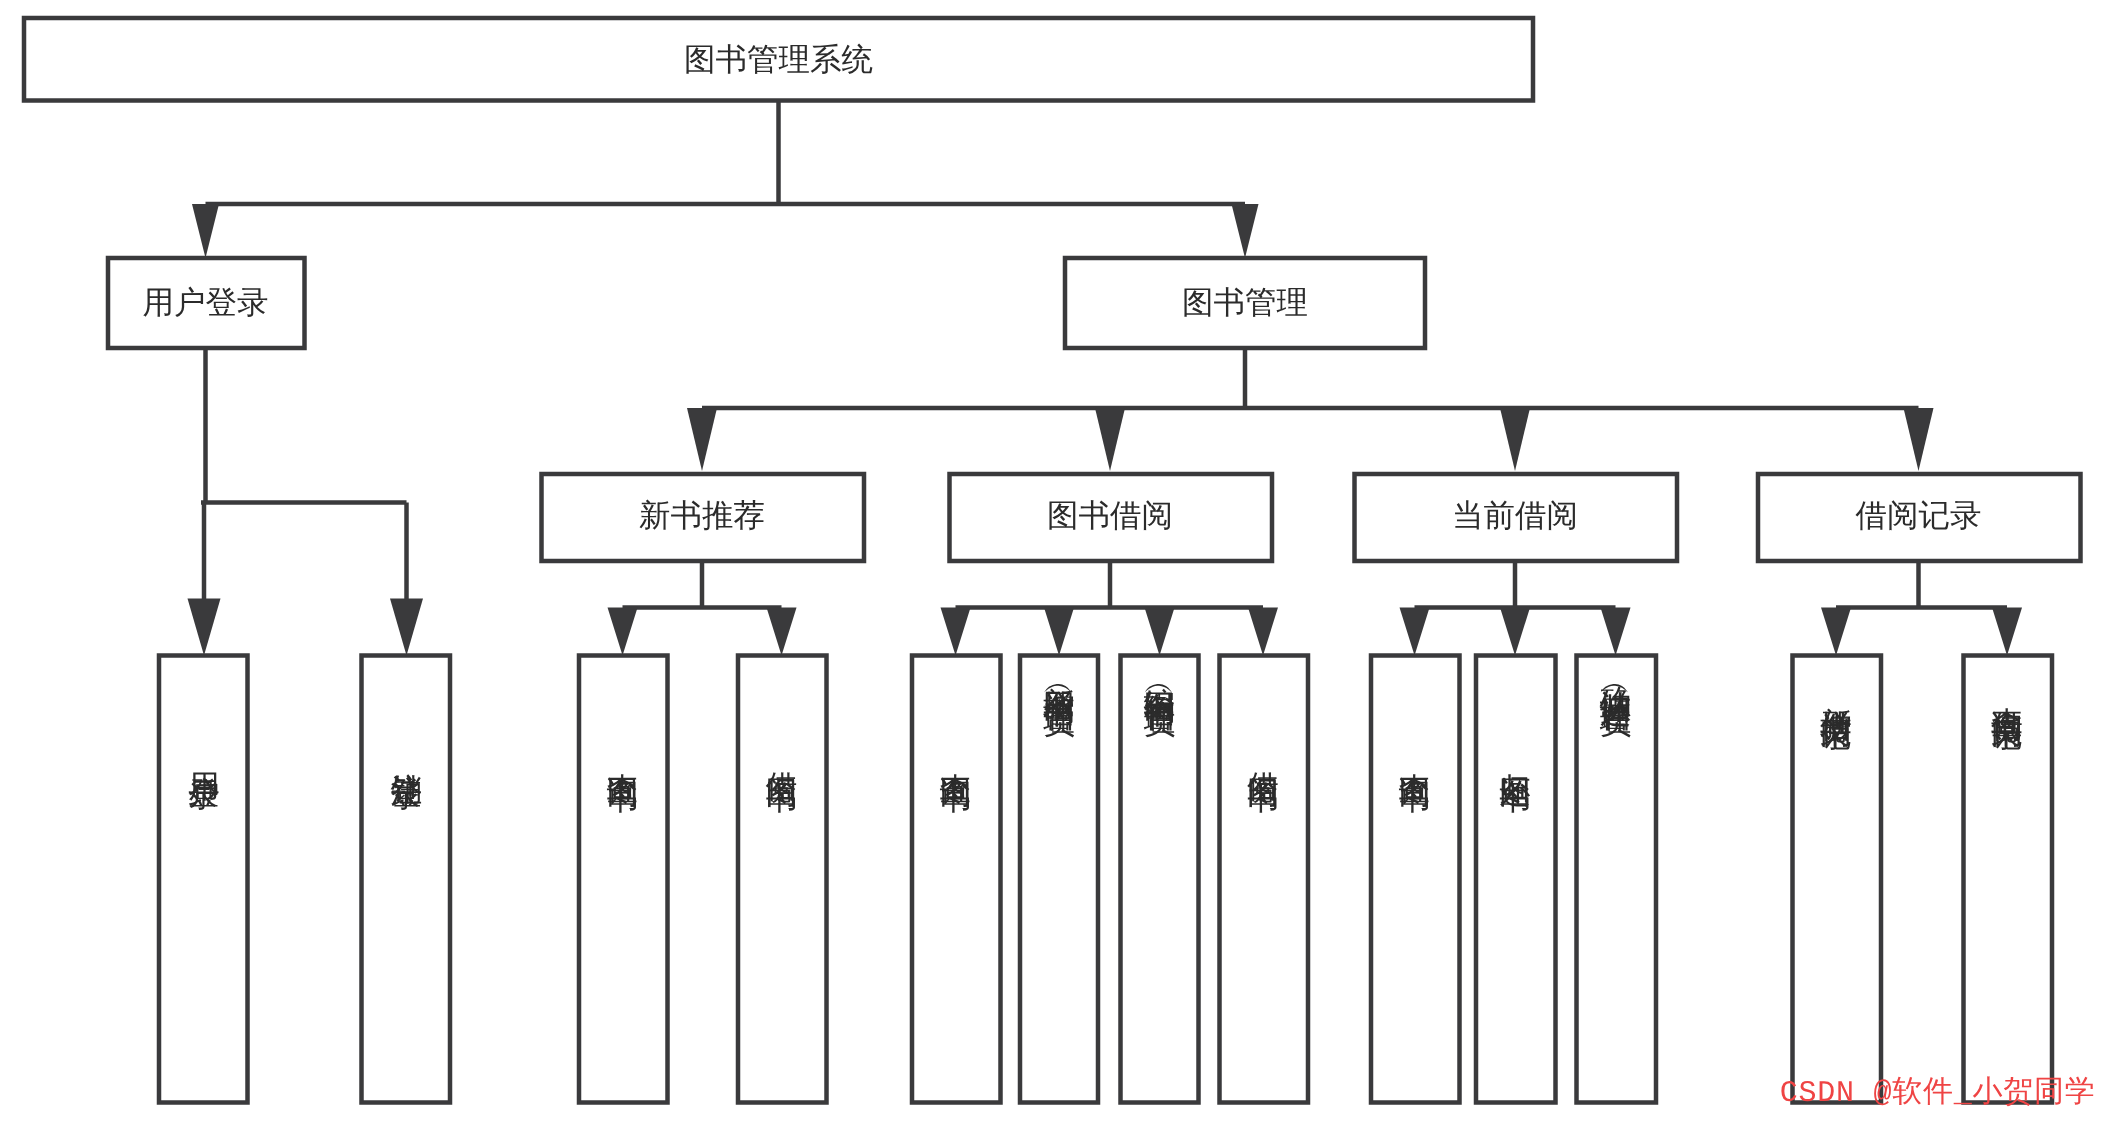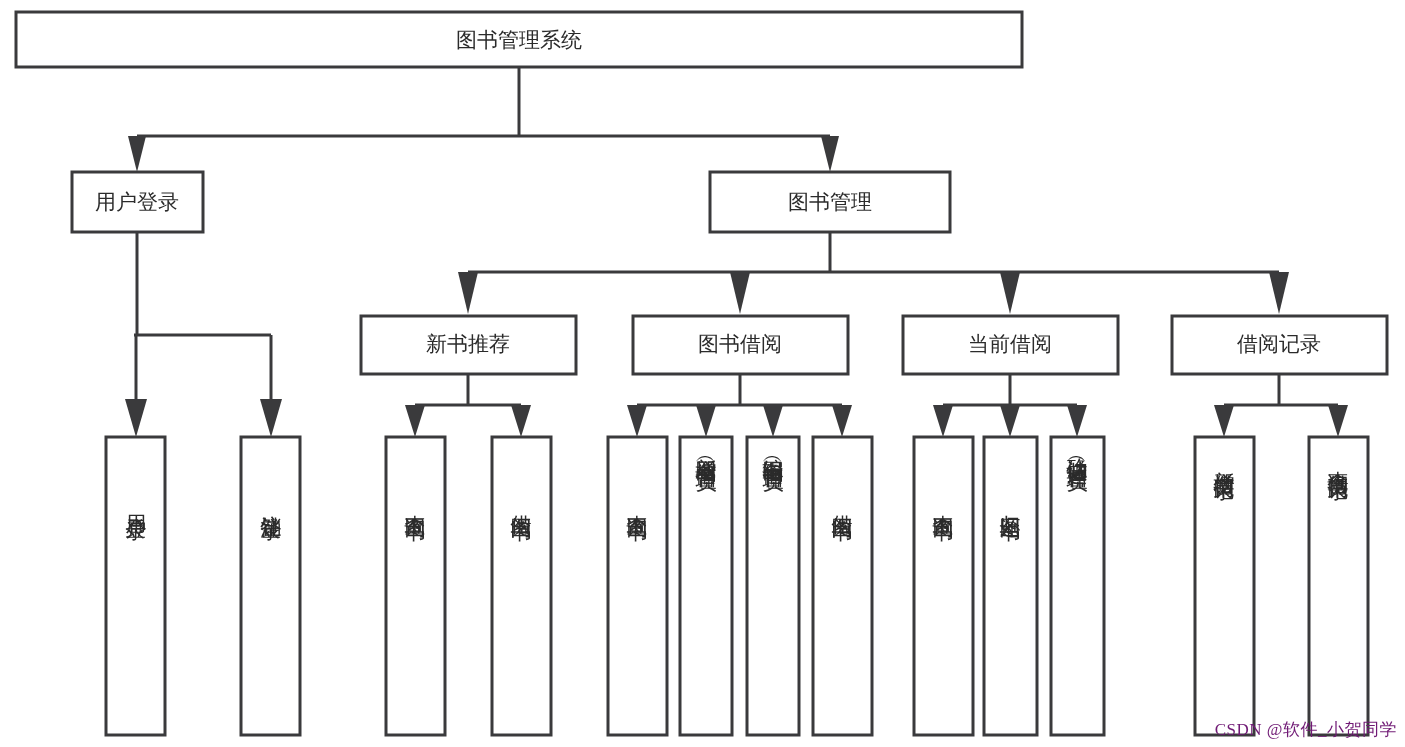--- a/index.html
+++ b/index.html
@@ -48,23 +48,23 @@
     fill: none;
   }
   .arrow-head {
     fill: #3a3a3c;
     stroke: none;
   }
   .watermark {
     position: absolute;
     right: 8px;
     bottom: 6px;
-    color: #701a75;
-    font-size: 17px;
-    font-family: Liberation Serif, serif;
+    color: #ef4444;
+    font-size: 20px;
+    font-family: Liberation Mono, monospace;
     letter-spacing: 0.5px;
     user-select: none;
     white-space: nowrap;
   }
 </style>
 </head>
 <body>
 
 <svg id="diagram" viewBox="0 0 1405 747">
 

